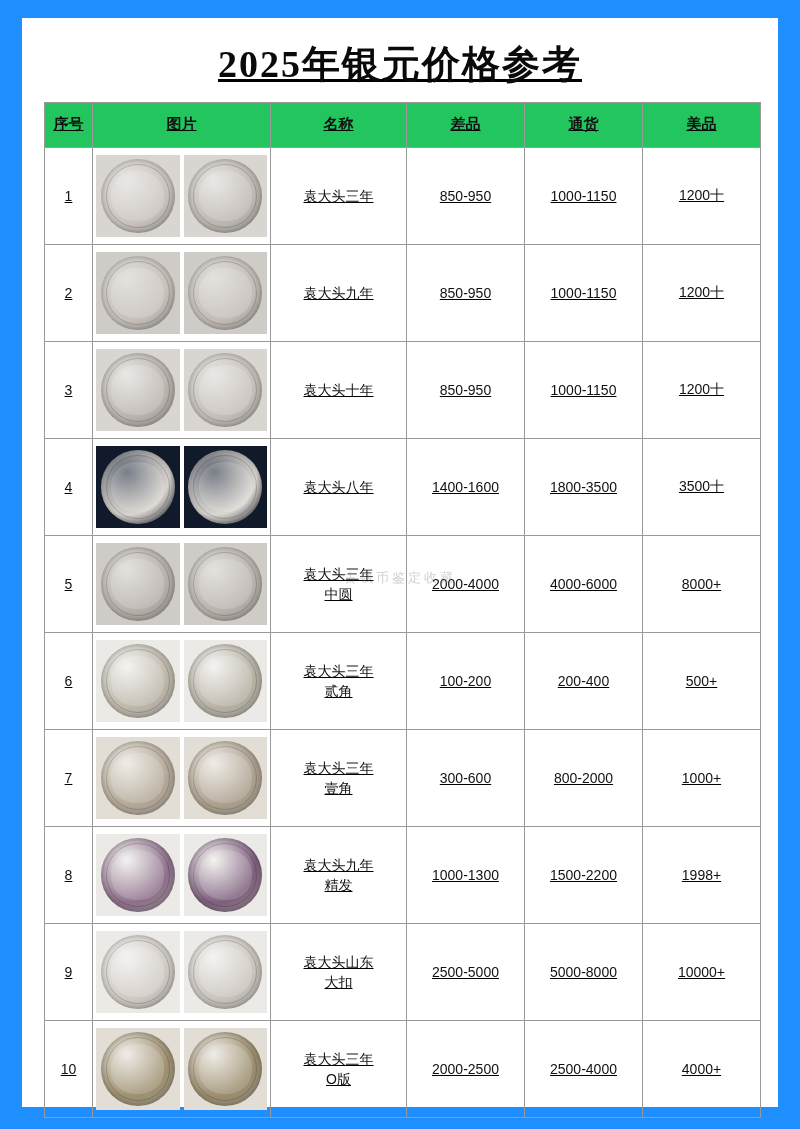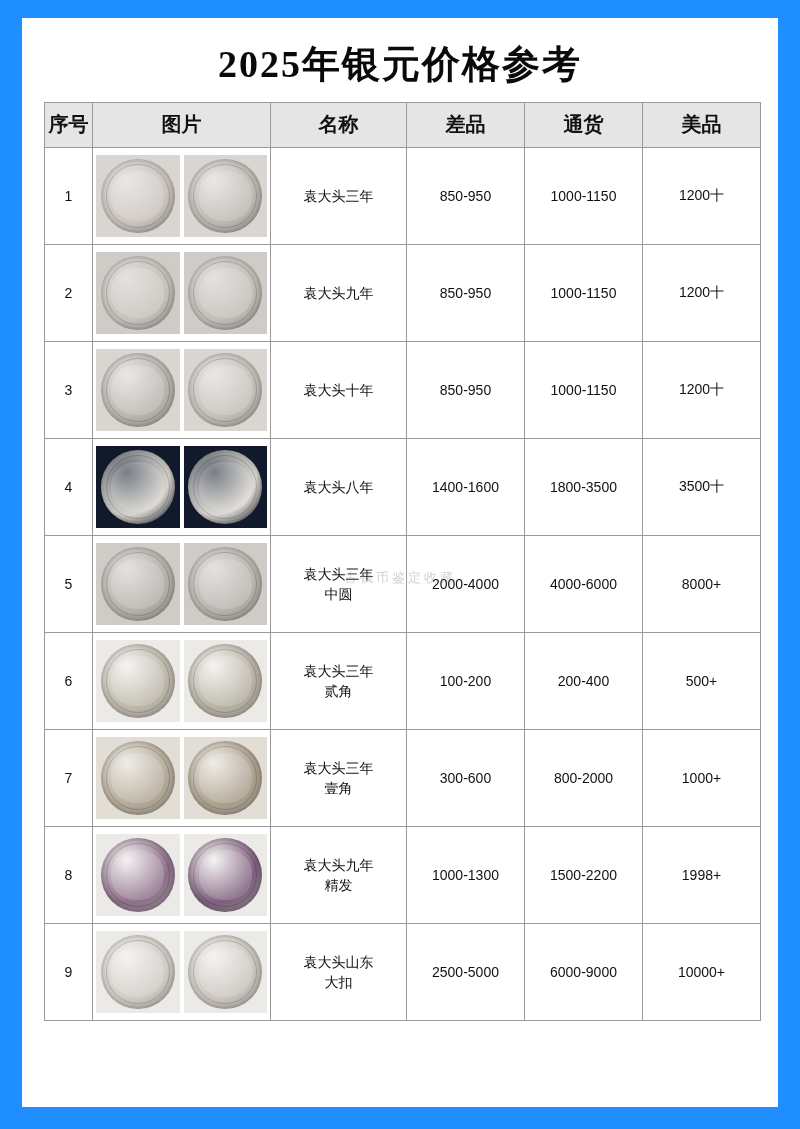--- a/index.html
+++ b/index.html
@@ -22,20 +22,21 @@
     padding: 18px 22px 22px 22px;
   }
   .sheet {
     background: #ffffff;
     width: 100%;
     height: 100%;
     box-sizing: border-box;
     padding: 20px 22px 18px 22px;
     display: flex;
     flex-direction: column;
+    text-decoration: underline;
   }
   .title {
     text-align: center;
     font-size: 38px;
     font-weight: bold;
     letter-spacing: 2px;
     color: #0a0a0a;
     font-family: "Liberation Serif", serif;
     padding: 6px 0 16px 0;
     line-height: 1.1;
@@ -46,22 +47,22 @@
     width: 100%;
   }
   table.price-table th,
   table.price-table td {
     border: 1px solid #999999;
     text-align: center;
     vertical-align: middle;
     color: #111111;
   }
   table.price-table th {
-    background: #e5e5e5;
-    font-size: 20px;
+    background: #22c55e;
+    font-size: 15px;
     font-weight: bold;
     height: 36px;
     padding: 4px 2px;
   }
   table.price-table td {
     font-size: 14px;
     padding: 4px 2px;
   }
   .col-idx { width: 48px; }
   .col-img { width: 178px; }
@@ -343,20 +344,41 @@
                 </div>
                 <div class="coin-photo bg-white">
                   <div class="coin" style="background: radial-gradient(circle at 35% 30%, rgba(255, 255, 255, 0.333), rgb(201, 195, 188) 60%, rgba(0, 0, 0, 0.35));">
                     <div class="rim"></div>
                   </div>
                 </div>
               </div>
             </td>
             <td class="name">袁大头山东<br>大扣</td>
             <td class="price">2500-5000</td>
-            <td class="price">6000-9000</td>
+            <td class="price">5000-8000</td>
             <td class="price">10000+</td>
+          </tr>
+          <tr>
+            <td class="idx">10</td>
+            <td class="coin-cell">
+              <div class="coin-pair">
+                <div class="coin-photo bg-warm">
+                  <div class="coin" style="background: radial-gradient(circle at 35% 30%, rgba(255, 255, 255, 0.333), rgb(158, 144, 112) 60%, rgba(0, 0, 0, 0.35));">
+                    <div class="rim"></div>
+                  </div>
+                </div>
+                <div class="coin-photo bg-warm">
+                  <div class="coin" style="background: radial-gradient(circle at 35% 30%, rgba(255, 255, 255, 0.333), rgb(154, 140, 108) 60%, rgba(0, 0, 0, 0.35));">
+                    <div class="rim"></div>
+                  </div>
+                </div>
+              </div>
+            </td>
+            <td class="name">袁大头三年<br>O版</td>
+            <td class="price">2000-2500</td>
+            <td class="price">2500-4000</td>
+            <td class="price">4000+</td>
           </tr>
         </tbody>
     </table>
   </div>
   <div class="watermark">古钱币鉴定收藏</div>
 </div>
 
 </body></html>

